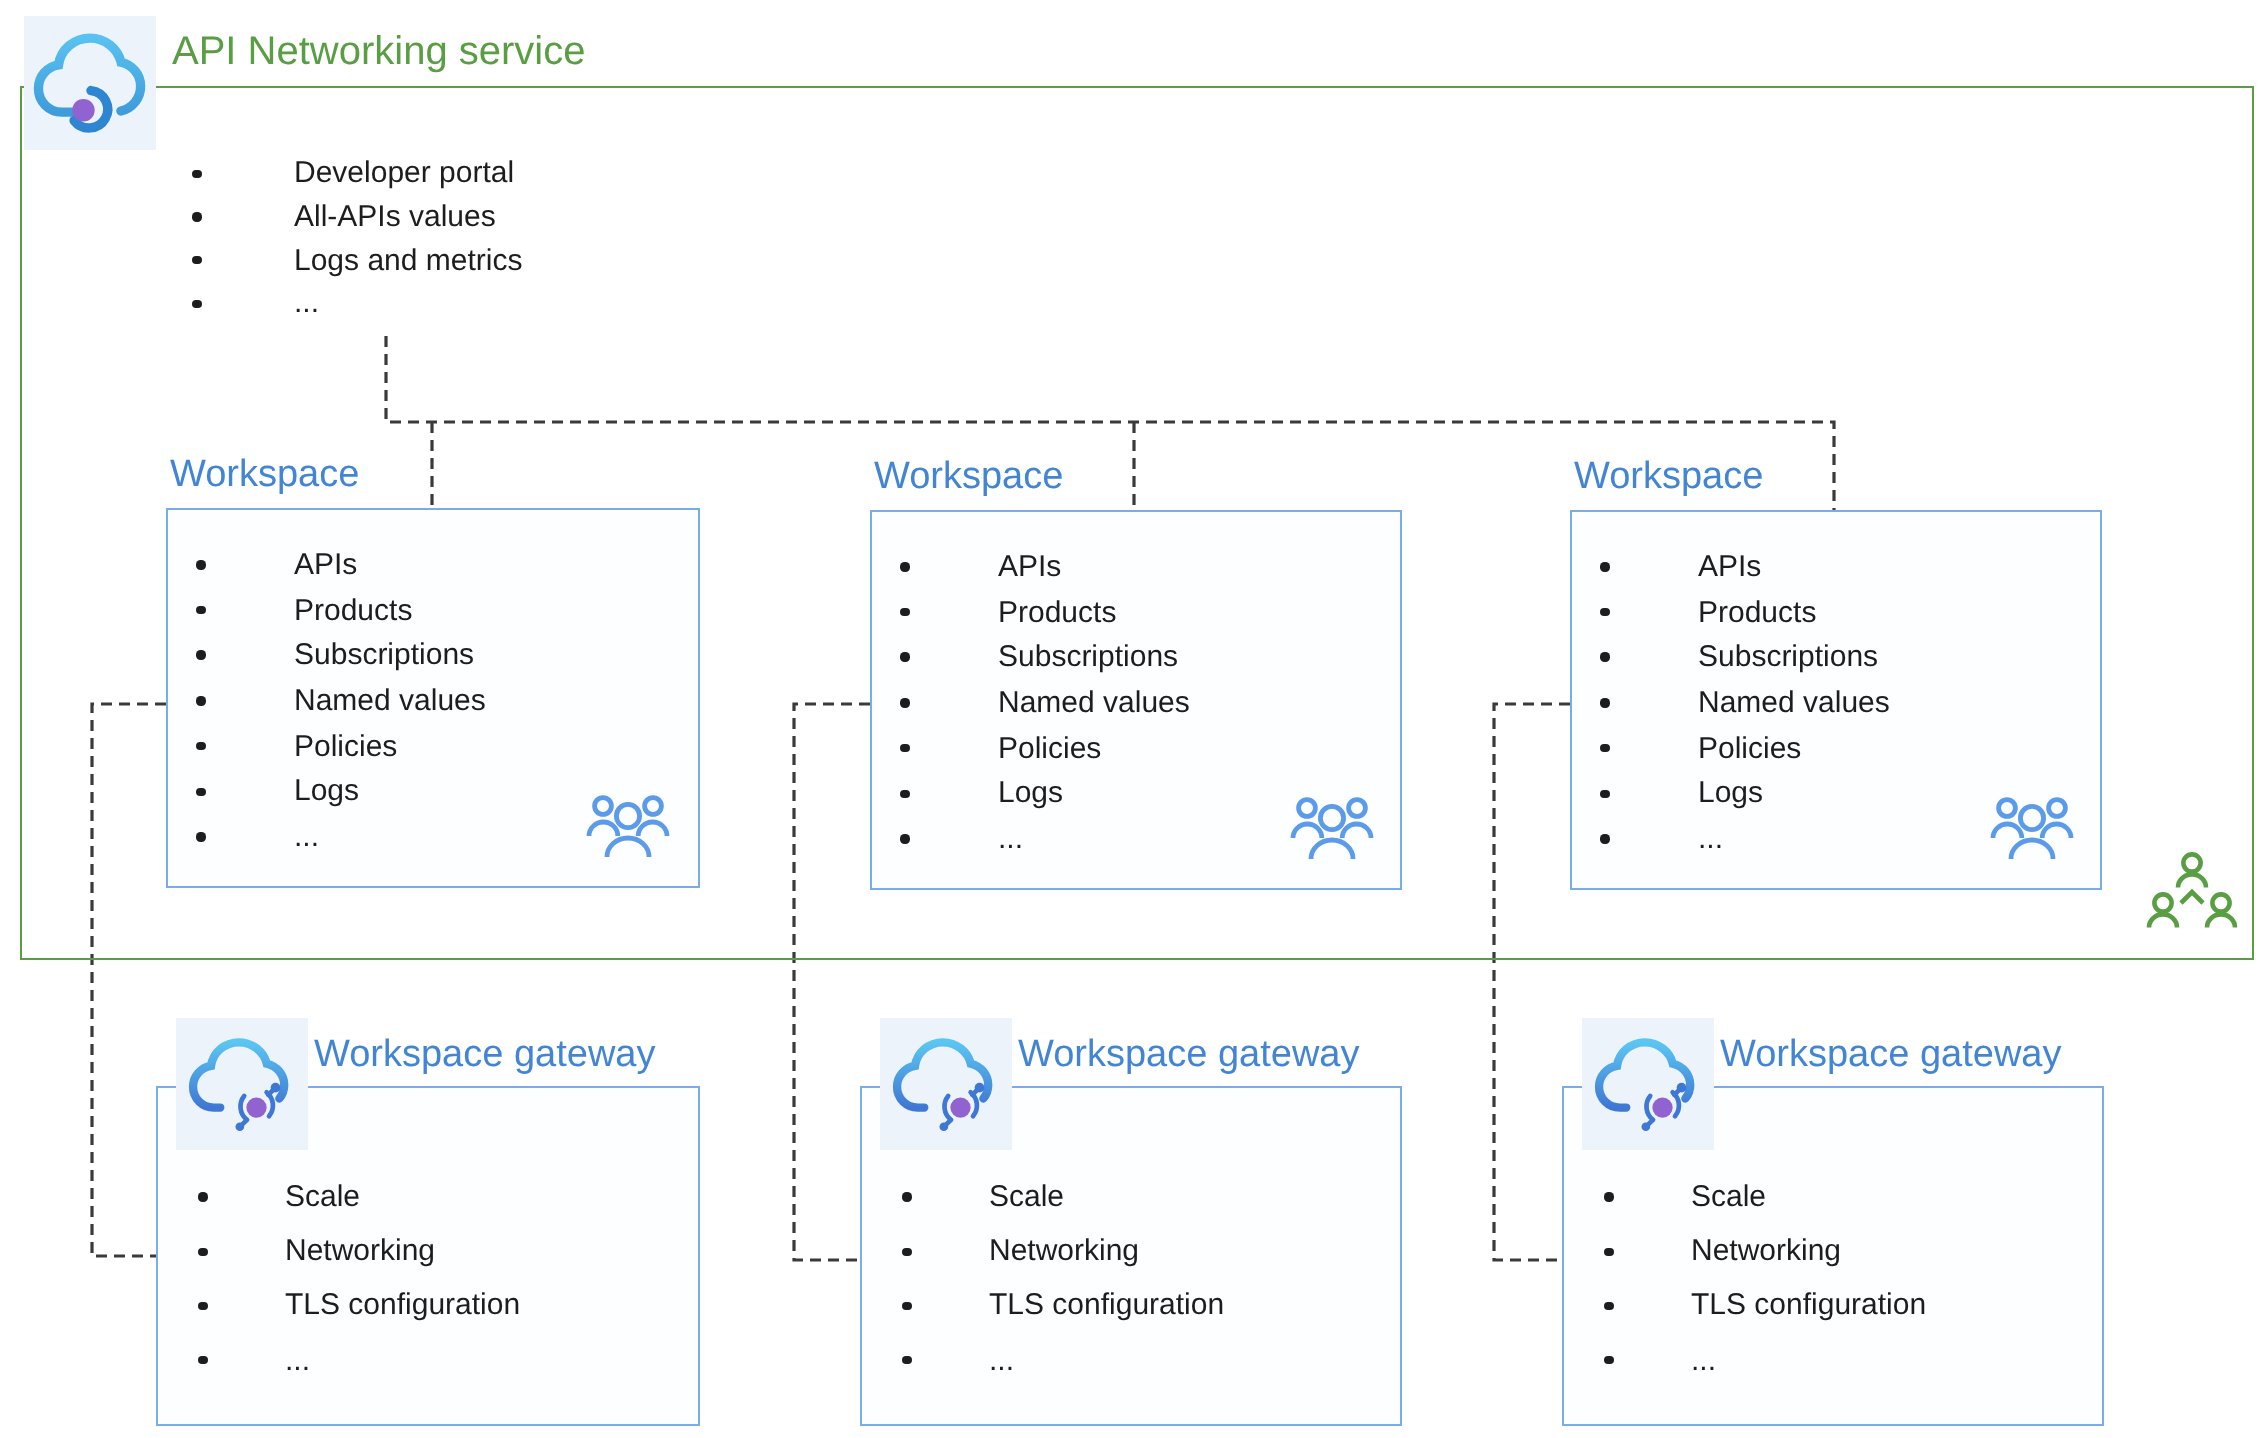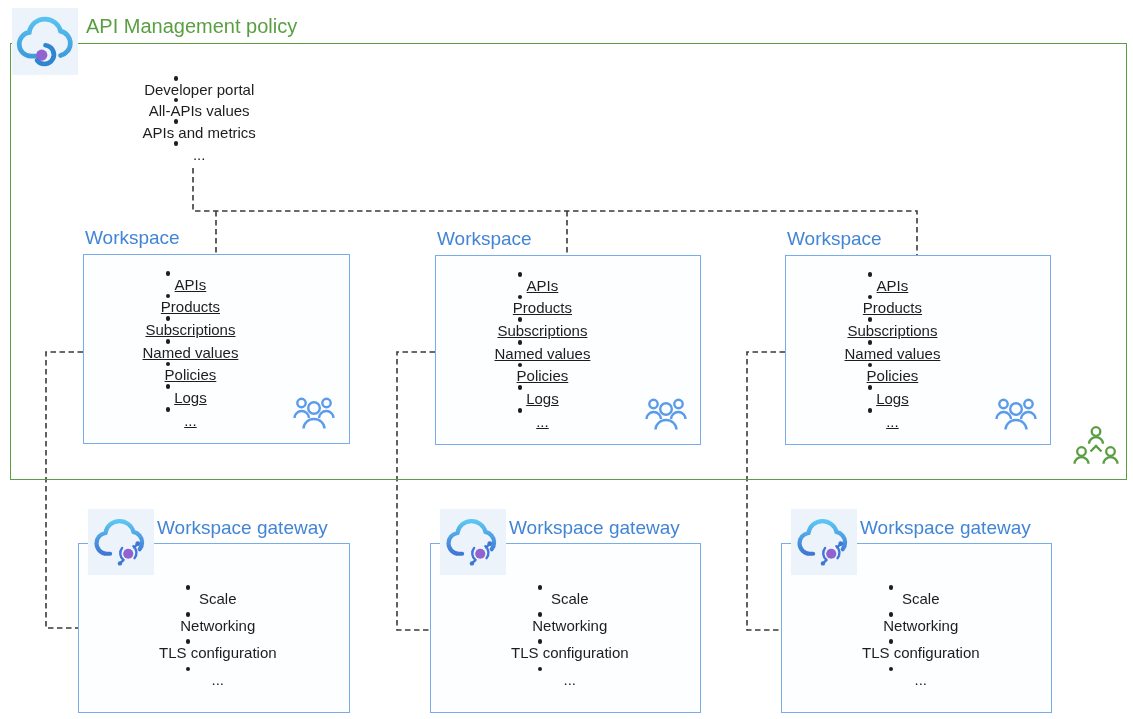--- a/index.html
+++ b/index.html
@@ -23,28 +23,28 @@
     color:var(--green,#5a9e43);white-space:nowrap;
   }
   .sec-title{
     position:absolute;font-size:19px;line-height:22px;color:var(--blue,#4285d6);white-space:nowrap;
   }
   .box{
     position:absolute;background:#fdfeff;border:1.4px solid var(--box-border,#79ade9);
     box-sizing:border-box;
   }
   .list{position:absolute;font-size:15px;}
-  .li{display:flex;align-items:center;flex-direction:column;}
+  .li{display:flex;align-items:center;}
   .dot{width:4.5px;height:4.5px;border-radius:50%;background:#1d1d1d;flex:none;}
   .svc-list .li{height:21.7px;}
   .svc-list .t{margin-left:46.5px;white-space:nowrap;}
   .ws-list .li{height:22.7px;}
-  .ws-list .t{margin-left:44.5px;white-space:nowrap;text-decoration:underline;}
+  .ws-list .t{margin-left:44.5px;white-space:nowrap;}
   .gw-list .li{height:27.2px;}
-  .gw-list .t{margin-left:60px;white-space:nowrap;}
+  .gw-list .t{margin-left:39px;white-space:nowrap;}
   .icon-abs{position:absolute;}
 </style>
 </head>
 <body>
 
 <div class="canvas">
 
   <svg class="connectors">
     <path class="dashed" d="M193 168 V211 H917 V255 M216 211 V254 M567 211 V255"></path>
     <path class="dashed" d="M83 352 H46 V628 H78"></path>
@@ -60,34 +60,34 @@
         <linearGradient id="cg1" x1="0" y1="0" x2="0" y2="1">
           <stop offset="0" stop-color="#59c2f0"></stop>
             <stop offset="1" stop-color="#3e9cdb"></stop>
         </linearGradient>
       </defs>
       <path d="M22 47 H17 C10 47 4.5 41.4 4.5 34.4 C4.5 28 9 22.8 15.2 21.8 C16.4 13.5 23.5 7.5 32 7.5 C40 7.5 46.8 13 48.6 20.4 C54.6 21.7 59 27 59 33.2 C59 39.6 54.6 44.9 48.5 46.4" stroke="url(#cg1)" stroke-width="5" fill="none" stroke-linecap="round"></path>
       <path d="M32.5 35.5 A10 10 0 1 1 23.5 51.5" stroke="#2e86d1" stroke-width="5" fill="none" stroke-linecap="round"></path>
       <circle cx="28.5" cy="46" r="6" fill="#9163d0"></circle>
     </svg>
   </div>
-  <div class="service-title">API Management policy</div>
+  <div class="service-title">API Networking service</div>
 
   <div class="list svc-list" style="left:96px;top:76px;">
     <div class="li">
         <span class="dot"></span>
         <span class="t">Developer portal</span>
       </div>
     <div class="li">
         <span class="dot"></span>
         <span class="t">All-APIs values</span>
       </div>
     <div class="li">
         <span class="dot"></span>
-        <span class="t">APIs and metrics</span>
+        <span class="t">Logs and metrics</span>
       </div>
     <div class="li">
         <span class="dot"></span>
         <span class="t">...</span>
       </div>
   </div>
 
   <div class="sec-title" style="left:85px;top:227px;">Workspace</div>
   <div class="box" style="left:83px;top:254px;width:267px;height:190px;"></div>
   <div class="list ws-list" style="left:98px;top:271px;">

